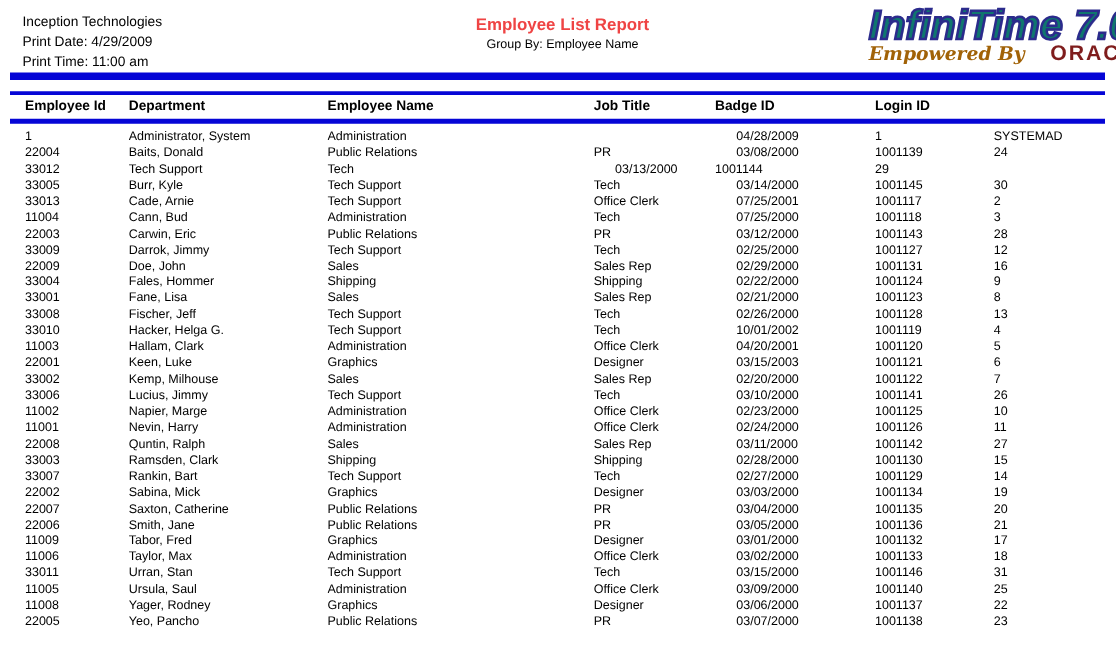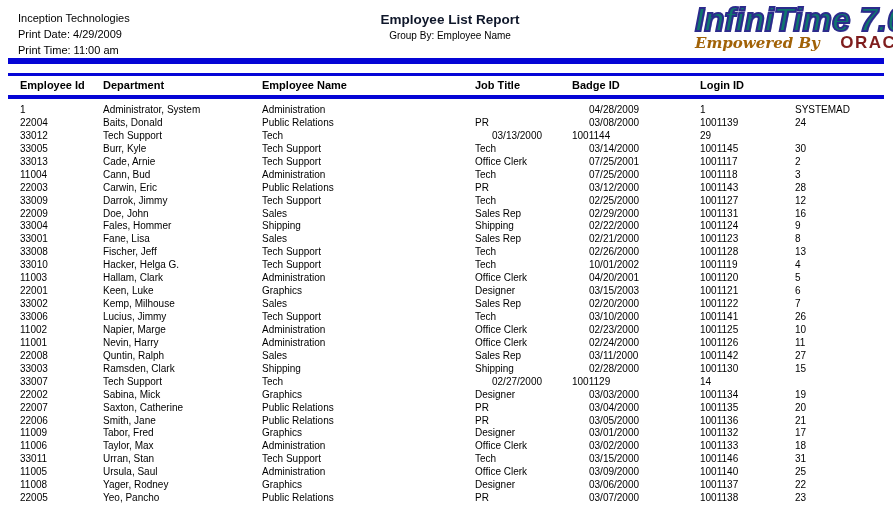--- a/index.html
+++ b/index.html
@@ -6,21 +6,21 @@
   .page {
     position:relative; width:893px; height:527px; background:#ffffff;
     font-family:"Liberation Sans", sans-serif; color:#000000; overflow:hidden;
   }
 
   
   .corner { position:absolute; left:18px; top:10px; font-size:11px; line-height:16px; color:#000; }
 
   
   .title-block { position:absolute; left:200px; width:500px; top:12px; text-align:center; }
-  .report-title { font-size:13.5px; font-weight:bold; color:#0f172a; }
+  .report-title { font-size:13.5px; font-weight:bold; color:#ef4444; }
   .report-groupby { font-size:10px; color:#000; margin-top:3px; }
 
   
   .logo { position:absolute; right:8px; top:6px; width:190px; text-align:center; }
   .logo-product {
     font-size:33px; line-height:28px; font-weight:800; font-style:italic;
     letter-spacing:0px; color:#0f766e;
     -webkit-text-stroke:2px #2B2B8C;
     text-shadow:1px 1px 0 #9090c0;
     white-space:nowrap;
@@ -274,20 +274,21 @@
         <div class="cell col0">33003</div>
         <div class="cell col1">Ramsden, Clark</div>
         <div class="cell col2">Shipping</div>
         <div class="cell col3">Shipping</div>
         <div class="cell col4">02/28/2000</div>
         <div class="cell col5">1001130</div>
         <div class="cell col6">15</div>
       </div>
       <div class="trow grid-cols">
         <div class="cell col0">33007</div>
+        <div class="cell col1">Rankin, Bart</div>
         <div class="cell col2">Tech Support</div>
         <div class="cell col3">Tech</div>
         <div class="cell col4">02/27/2000</div>
         <div class="cell col5">1001129</div>
         <div class="cell col6">14</div>
       </div>
       <div class="trow grid-cols">
         <div class="cell col0">22002</div>
         <div class="cell col1">Sabina, Mick</div>
         <div class="cell col2">Graphics</div>

